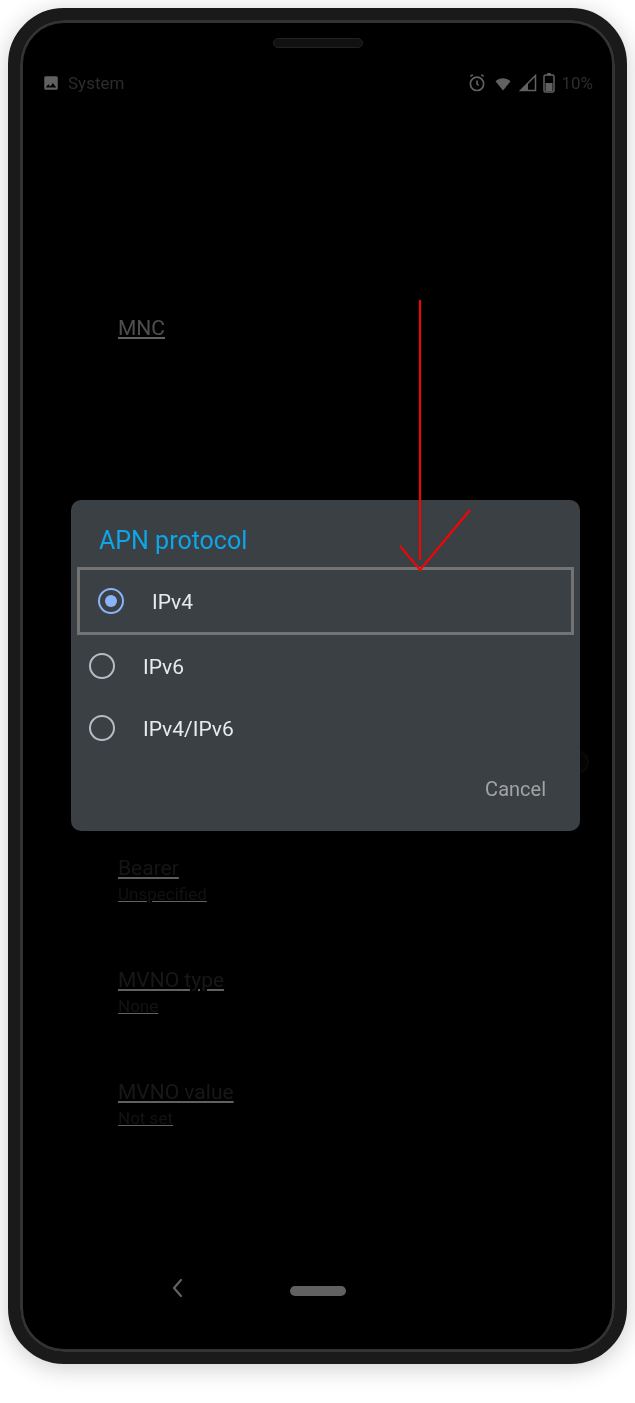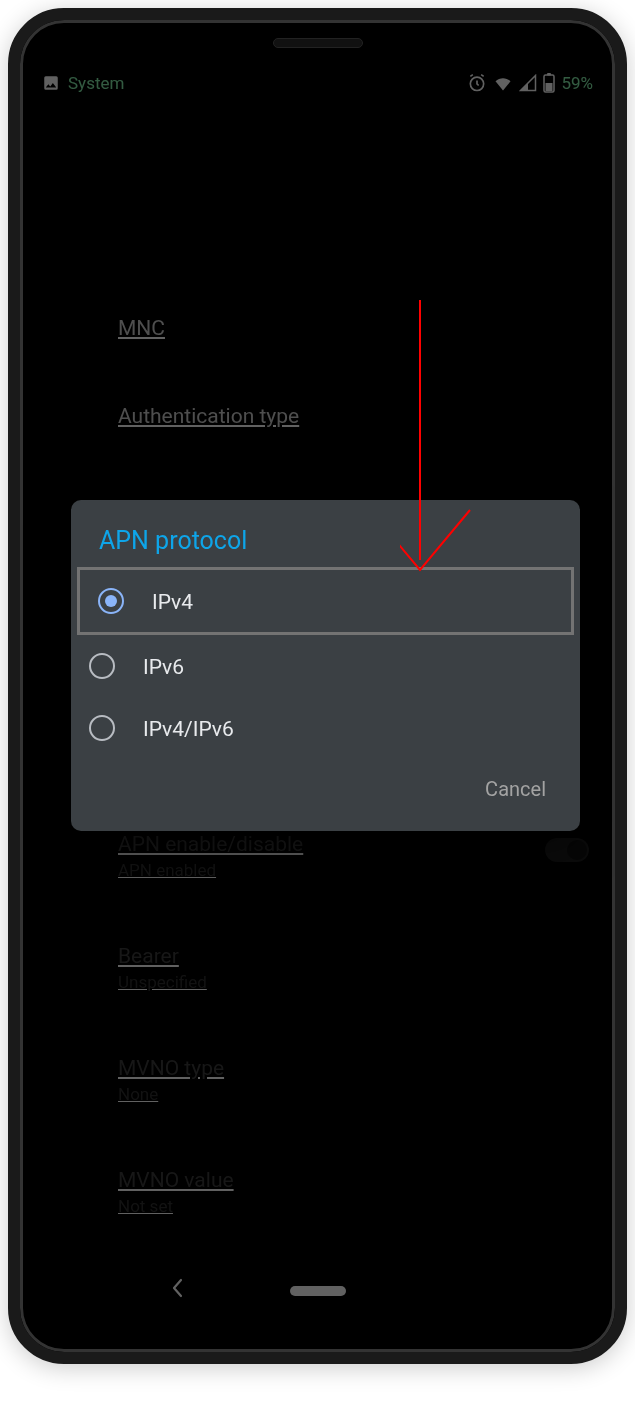--- a/index.html
+++ b/index.html
@@ -32,21 +32,21 @@
       position: absolute;
       top: 40px; bottom: 30px; left: 10px; right: 10px;
       background: #000;
       border-radius: 28px;
       overflow: hidden;
     }
     .status-bar {
       position: absolute;
       top: 0; left: 0; right: 0;
       height: 46px;
-      color: #86efac;
+      color: #737373;
       display:flex; align-items:center;
       font-size: 17px;
       padding: 0 12px;
       gap: 15px;
     }
     .sb-left { display:flex; align-items:center; gap:8px;}
     .sb-right { margin-left:auto; display:flex; align-items:center; gap:6px;}
     .icon { display:inline-flex; }
     .notif-icon svg, .sb-right svg { display:block; }
 
@@ -185,32 +185,29 @@
               <path d="M2 22L12 12v10H2z" fill="#fff"></path>
             </svg>
         </span>
         <span class="icon">
           <svg width="12" height="20" viewBox="0 0 12 20" fill="#fff">
               <rect x="1" y="2" width="10" height="17" rx="1.5" fill="none" stroke="#fff" stroke-width="1.5"></rect>
               <rect x="4" y="0" width="4" height="2.5" rx="1"></rect>
               <rect x="2.5" y="10" width="7" height="8"></rect>
             </svg>
         </span>
-        <span>59%</span>
+        <span>10%</span>
       </div>
     </div>
 
     <div class="content">
       <div class="settings-list">
         <div style="height:180px"></div>
         <div class="item">
           <div class="title">MNC</div>
-        </div>
-        <div class="item">
-          <div class="title">Authentication type</div>
         </div>
         <div style="height:340px"></div>
         <div class="item dim">
           <div class="title">APN enable/disable</div>
           <div class="sub">APN enabled</div>
           <div class="toggle"></div>
         </div>
         <div class="item dim">
           <div class="title">Bearer</div>
           <div class="sub">Unspecified</div>

